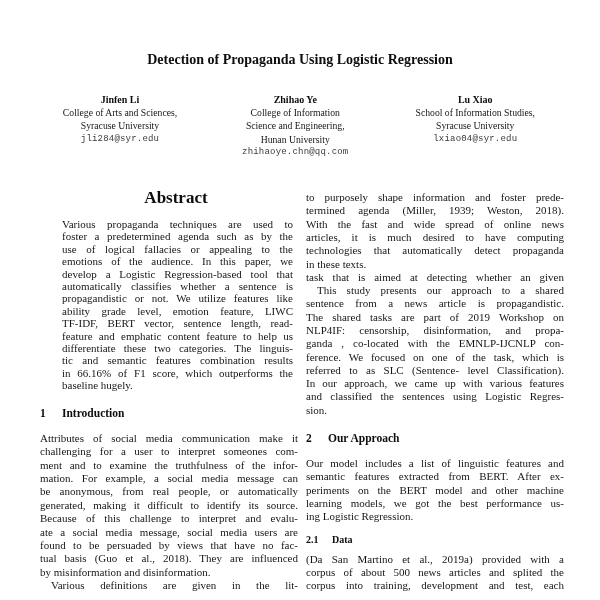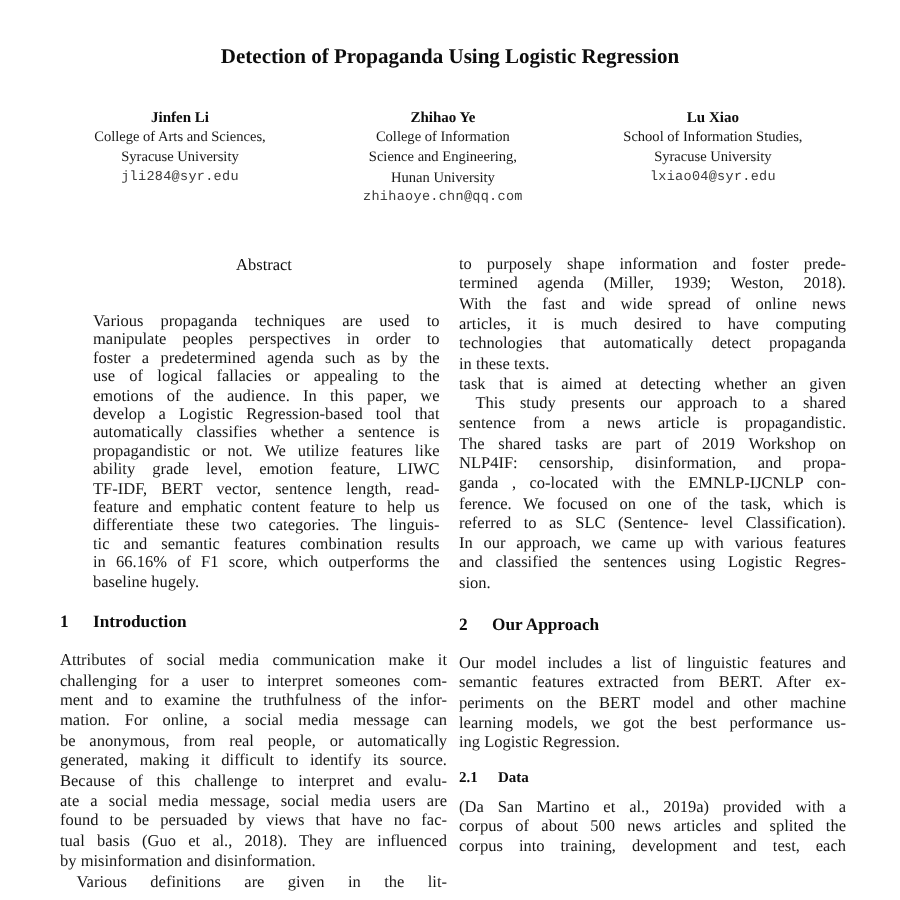--- a/index.html
+++ b/index.html
@@ -2,21 +2,21 @@
 <html><head>
 <meta charset="utf-8">
 <style>
   html,body { margin:0; padding:0; background:#ffffff; }
   .page {
     position:relative; width:600px; height:600px; overflow:hidden;
     background:#ffffff; color:#161616;
     font-family:"Liberation Serif","DejaVu Serif",serif;
   }
   .title {
-    padding-top:30px; text-align:center;
+    padding-top:51px; text-align:center;
     font-size:14px; font-weight:bold; line-height:18px; color:#0d0d0d;
   }
   .authors {
     margin-top:24px; display:flex; justify-content:flex-start;
     padding:0 30px; align-items:flex-start;
   }
   .author { text-align:center; line-height:13.2px; }
   .author.a1 { width:190px; }
   .author.a2 { width:180px; }
   .author.a3 { width:200px; }
@@ -24,22 +24,22 @@
   .author .affil { font-size:9.7px; }
   .author .email {
     font-family:"Liberation Mono","DejaVu Sans Mono",monospace;
     font-size:9px; color:#3a3a3a; letter-spacing:0.2px;
   }
   .columns {
     margin-top:32px; display:flex; gap:8px; padding:0 36px 0 40px;
   }
   .col { flex:1; min-width:0; }
   .abs-heading {
-    text-align:center; font-weight:normal; font-size:11px; color:#0d0d0d;
-    padding-left:18px; padding-right:4px; margin-bottom:24px; line-height:14px;
+    text-align:center; font-weight:bold; font-size:17px; color:#0d0d0d;
+    padding-left:18px; padding-right:4px; margin-bottom:13px; line-height:14px;
   }
   .para { margin:0; }
   .para.abstract { padding:0 5px 0 22px; font-size:9.4px; }
   .para.abstract .line { line-height:12.4px; }
   .line {
     font-size:11px; line-height:13.4px;
     text-align:justify; text-align-last:justify;
     white-space:normal; overflow:hidden;
   }
   .col-right .line { line-height:13.3px; }
@@ -80,41 +80,40 @@
         <div class="affil">School of Information Studies,</div>
         <div class="affil">Syracuse University</div>
         <div class="email">lxiao04@syr.edu</div>
       </div>
     </div>
   <div class="columns">
     <div class="col col-left" id="col-left">
         <div class="abs-heading">Abstract</div>
         <div class="para abstract">
           <div class="line">Various propaganda techniques are used to</div>
-          <div class="line">manipulate peoples perspectives in order to</div>
           <div class="line">foster a predetermined agenda such as by the</div>
           <div class="line">use of logical fallacies or appealing to the</div>
           <div class="line">emotions of the audience. In this paper, we</div>
           <div class="line">develop a Logistic Regression-based tool that</div>
           <div class="line">automatically classifies whether a sentence is</div>
           <div class="line">propagandistic or not. We utilize features like</div>
           <div class="line">ability grade level, emotion feature, LIWC</div>
           <div class="line">TF-IDF, BERT vector, sentence length, read-</div>
           <div class="line">feature and emphatic content feature to help us</div>
           <div class="line">differentiate these two categories. The linguis-</div>
           <div class="line">tic and semantic features combination results</div>
           <div class="line">in 66.16% of F1 score, which outperforms the</div>
           <div class="line last">baseline hugely.</div>
         </div>
         <div class="sec-heading"><span class="sec-num">1</span><span class="sec-title">Introduction</span></div>
         <div class="para">
           <div class="line">Attributes of social media communication make it</div>
           <div class="line">challenging for a user to interpret someones com-</div>
           <div class="line">ment and to examine the truthfulness of the infor-</div>
-          <div class="line">mation. For online, a social media message can</div>
+          <div class="line">mation. For example, a social media message can</div>
           <div class="line">be anonymous, from real people, or automatically</div>
           <div class="line">generated, making it difficult to identify its source.</div>
           <div class="line">Because of this challenge to interpret and evalu-</div>
           <div class="line">ate a social media message, social media users are</div>
           <div class="line">found to be persuaded by views that have no fac-</div>
           <div class="line">tual basis (Guo et al., 2018). They are influenced</div>
           <div class="line last">by misinformation and disinformation.</div>
         </div>
         <div class="para">
           <div class="line indent">Various definitions are given in the lit-</div>

